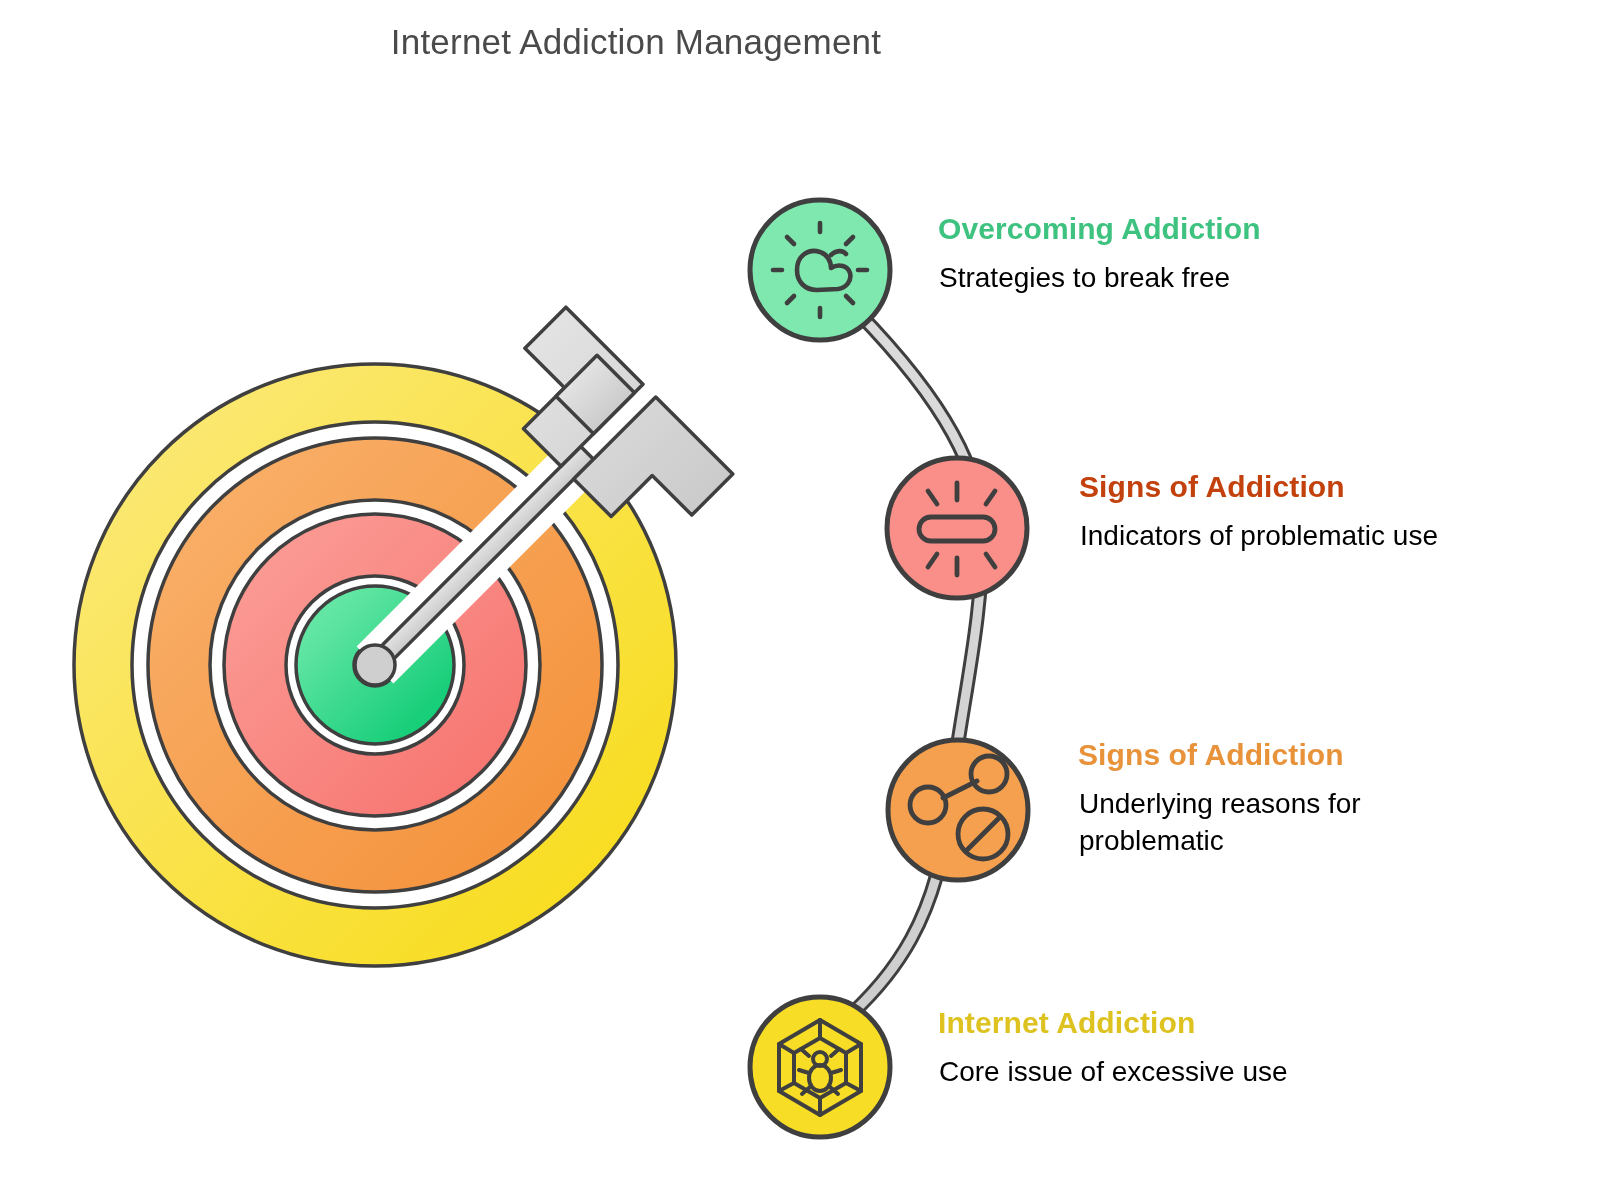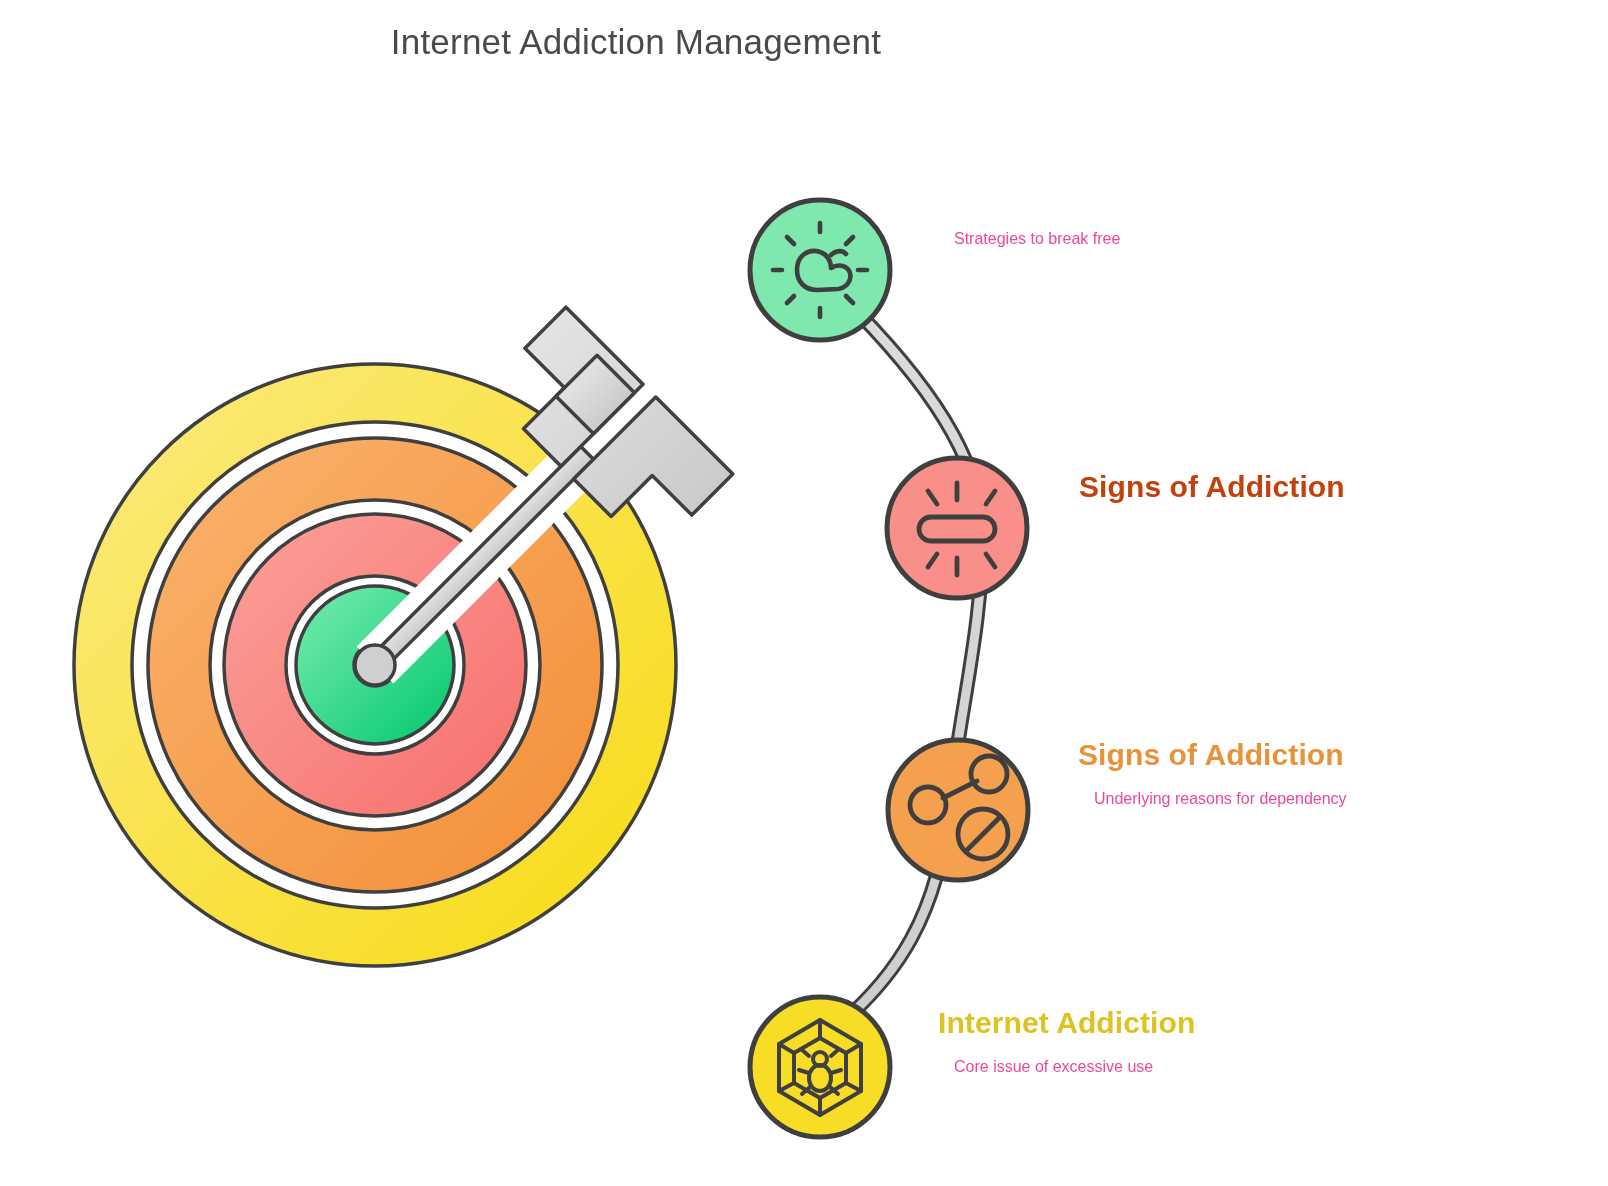--- a/index.html
+++ b/index.html
@@ -43,24 +43,24 @@
     position: absolute;
   }
   .item-heading {
     font-size: 30px;
     font-weight: bold;
     margin: 0 0 14px 0;
     white-space: nowrap;
     letter-spacing: 0.1px;
   }
   .item-sub {
-    font-size: 16px;
+    font-size: 28px;
     font-weight: 400;
-    color: #ec4899;
-    margin: 16px;
+    color: #000000;
+    margin: 1px;
     line-height: 1.32;
     max-width: 420px;
   }
   #item-0 { left: 938px; top: 212px; }
   #item-1 { left: 1079px; top: 470px; }
   #item-2 { left: 1078px; top: 738px; }
   #item-3 { left: 938px; top: 1006px; }
 </style>
 </head>
 <body>
@@ -201,28 +201,30 @@
       <ellipse cx="120" cy="928" rx="11" ry="13"></ellipse>
       <circle cx="120" cy="909" r="7"></circle>
       <path d="M 109 906 L 101 899 M 131 906 L 139 899"></path>
       <path d="M 109 923 L 99 920 M 131 923 L 141 920"></path>
       <path d="M 110 937 L 102 944 M 130 937 L 138 944"></path>
     </g>
   </g>
 </svg>
 
 <div class="item" id="item-0">
+  <p class="item-heading" style="color:#3EC27F">Overcoming Addiction</p>
   <p class="item-sub">Strategies to break free</p>
 </div>
 
 <div class="item" id="item-1">
   <p class="item-heading" style="color:#c2410c">Signs of Addiction</p>
+  <p class="item-sub">Indicators of problematic use</p>
 </div>
 
 <div class="item" id="item-2">
   <p class="item-heading" style="color:#E8923A">Signs of Addiction</p>
-  <p class="item-sub" style="max-width:300px">Underlying reasons for dependency</p>
+  <p class="item-sub" style="max-width:300px">Underlying reasons for problematic</p>
 </div>
 
 <div class="item" id="item-3">
   <p class="item-heading" style="color:#DDC220">Internet Addiction</p>
   <p class="item-sub">Core issue of excessive use</p>
 </div>
 
 </body></html>

